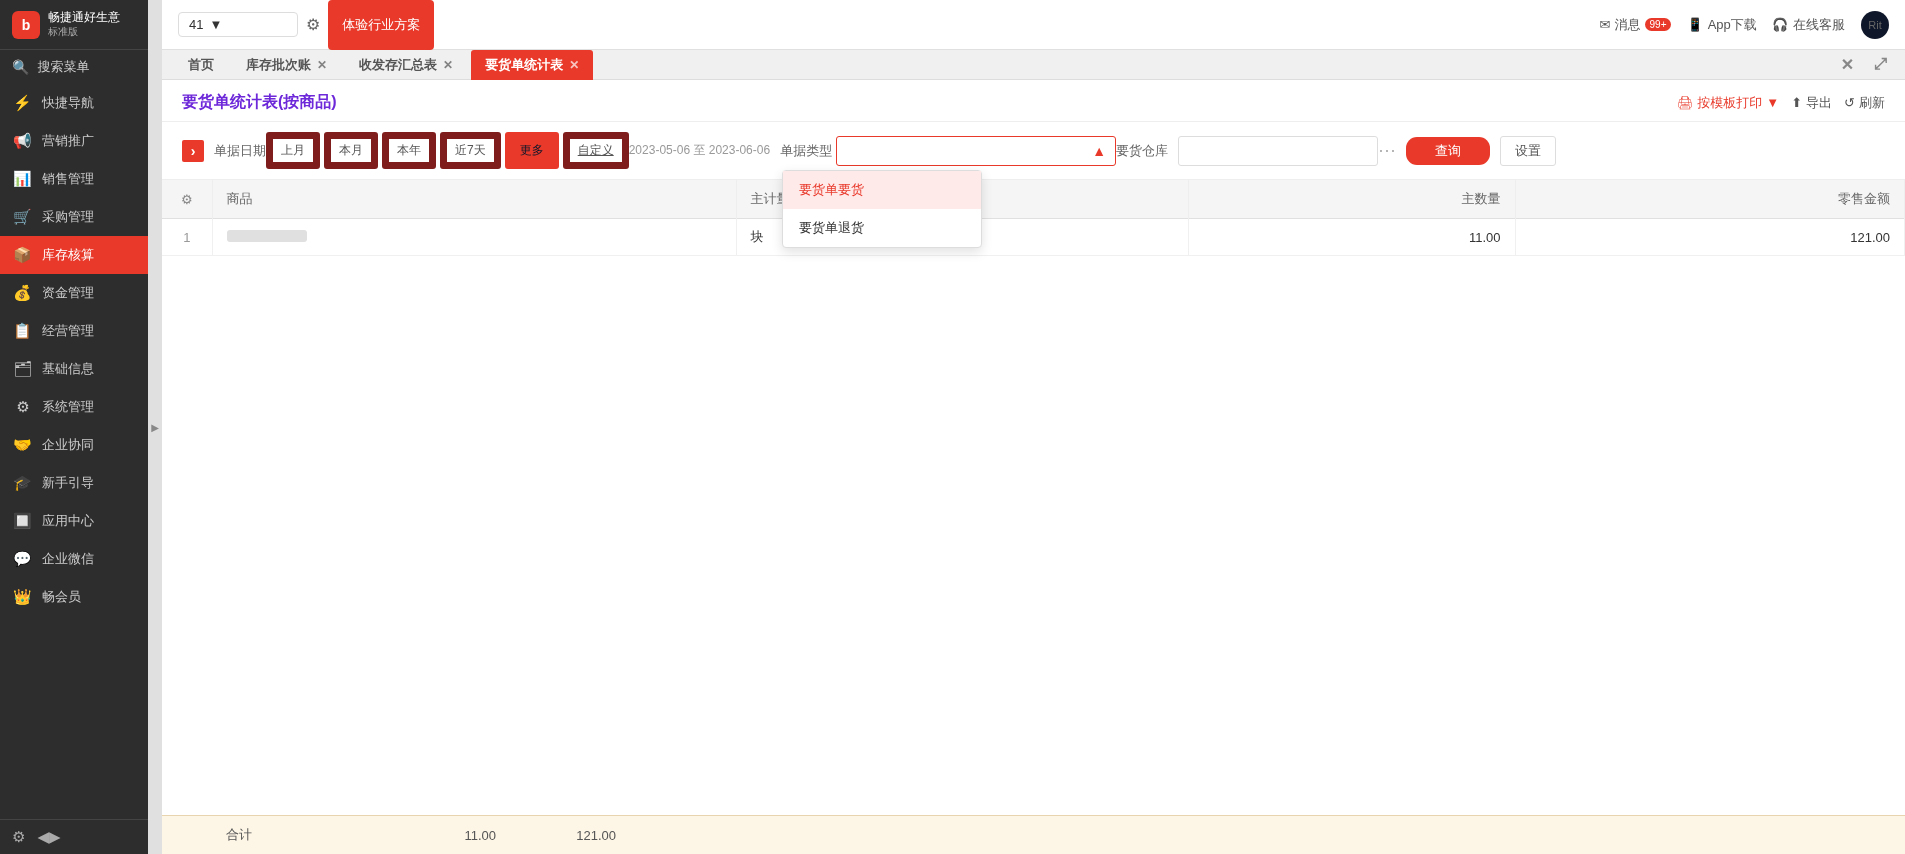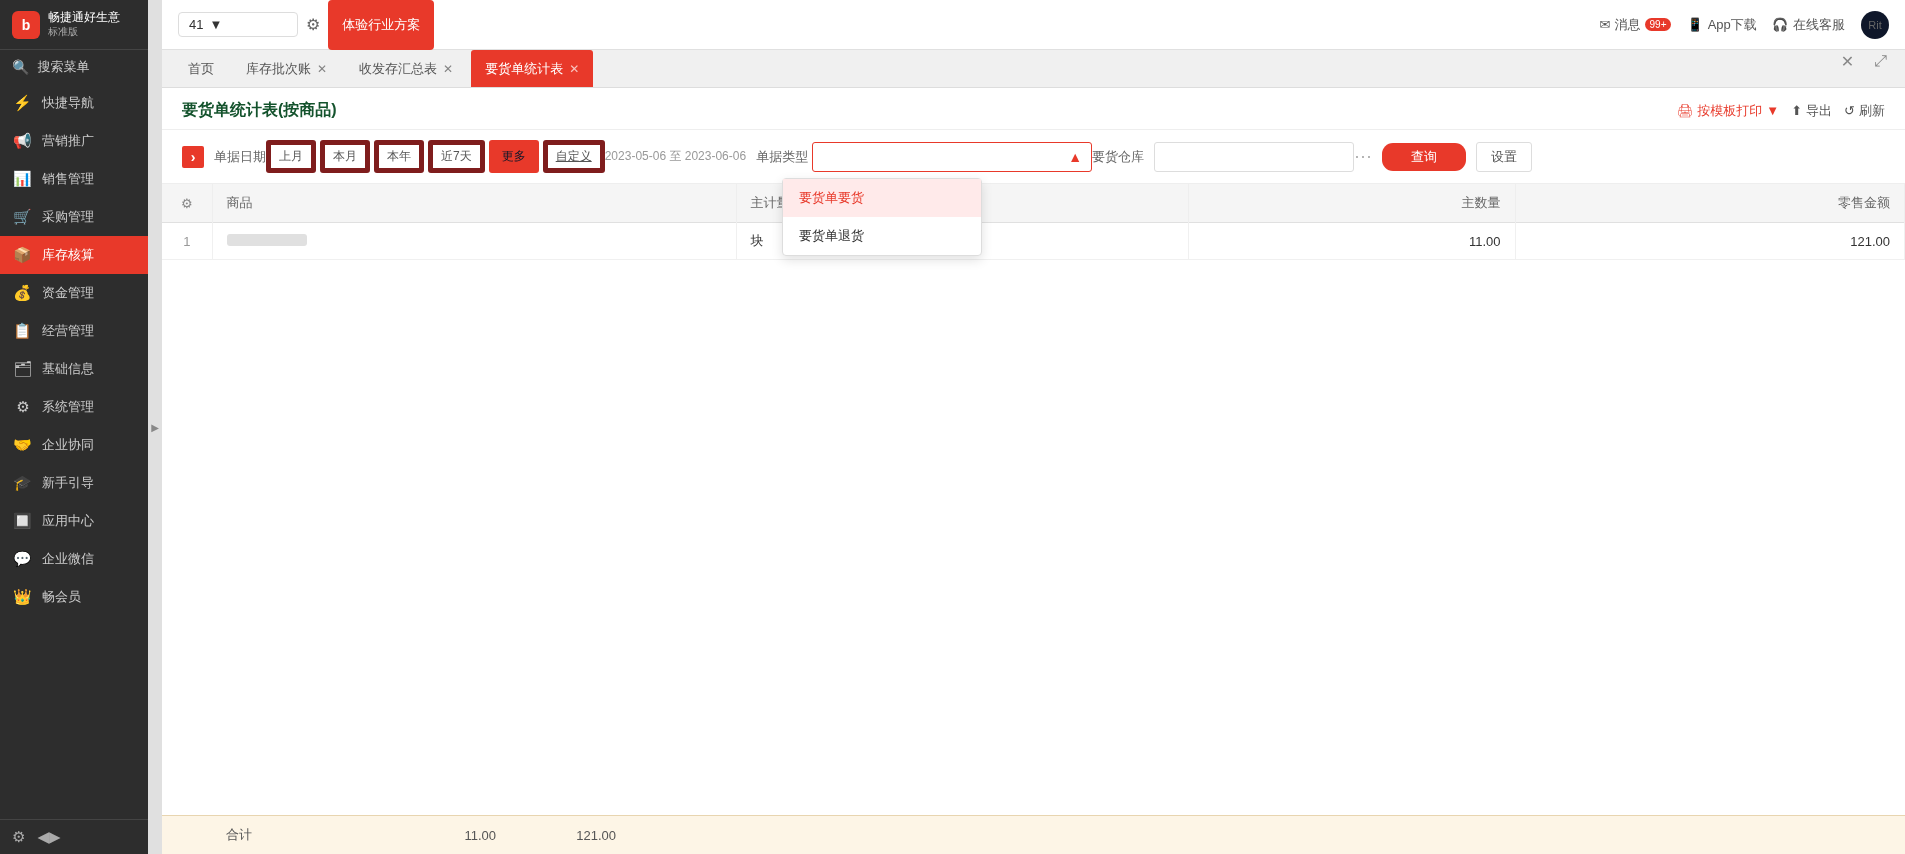--- a/index.html
+++ b/index.html
@@ -133,25 +133,27 @@
       align-items: center;
       justify-content: center;
       font-size: 11px;
       color: #666;
     }
 
     
     .tabs-bar {
       background: #f0f0f0;
       display: flex;
+      align-items: center;
       padding: 0 12px;
       border-bottom: 1px solid #ddd;
-      height: 38px;
+      height: 30px;
       flex-shrink: 0;
       gap: 4px;
+      font-weight: bold;
     }
     .tab {
       display: flex;
       align-items: center;
       padding: 6px 14px;
       font-size: 13px;
       cursor: pointer;
       color: #555;
       border-radius: 3px 3px 0 0;
       gap: 6px;
@@ -176,21 +178,21 @@
 
     
     .page-header {
       background: #fff;
       padding: 12px 20px 8px 20px;
       display: flex;
       align-items: center;
       justify-content: space-between;
       border-bottom: 1px solid #eee;
     }
-    .page-title { font-size: 16px; font-weight: bold; color: #14532d; }
+    .page-title { font-size: 16px; font-weight: bold; color: #6d28d9; }
     .page-header-actions { display: flex; align-items: center; gap: 12px; }
     .print-btn {
       display: flex;
       align-items: center;
       gap: 4px;
       color: #e8392a;
       cursor: pointer;
       font-size: 13px;
       border: none;
       background: none;
@@ -228,21 +230,21 @@
       cursor: pointer;
       border-radius: 2px;
       font-size: 14px;
       font-weight: bold;
     }
     .filter-group { display: flex; align-items: center; }
     .filter-label { color: #666; font-size: 13px; }
     .date-btns { display: flex; gap: 4px; }
     .date-btn {
       padding: 3px 8px;
-      border: 5px solid #7f1d1d;
+      border: 7px solid #7f1d1d;
       border-radius: 3px;
       background: #fff;
       cursor: pointer;
       font-size: 12px;
       color: #555;
     }
     .date-btn.more-btn {
       background: #e8392a;
       color: #0f172a;
       border-color: #e8392a;

